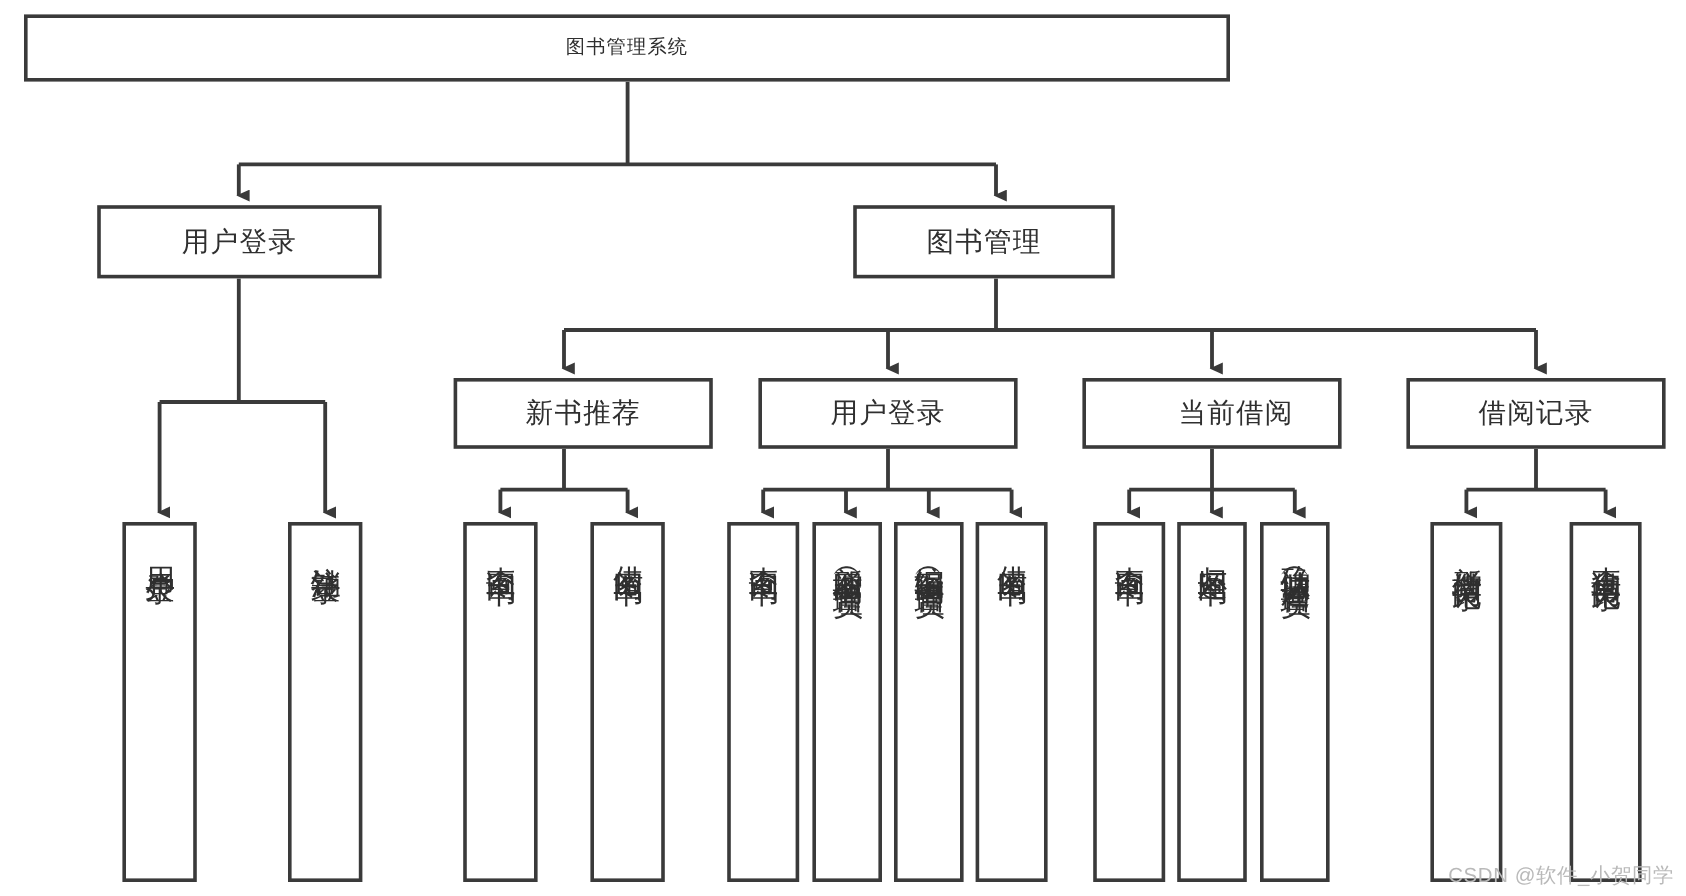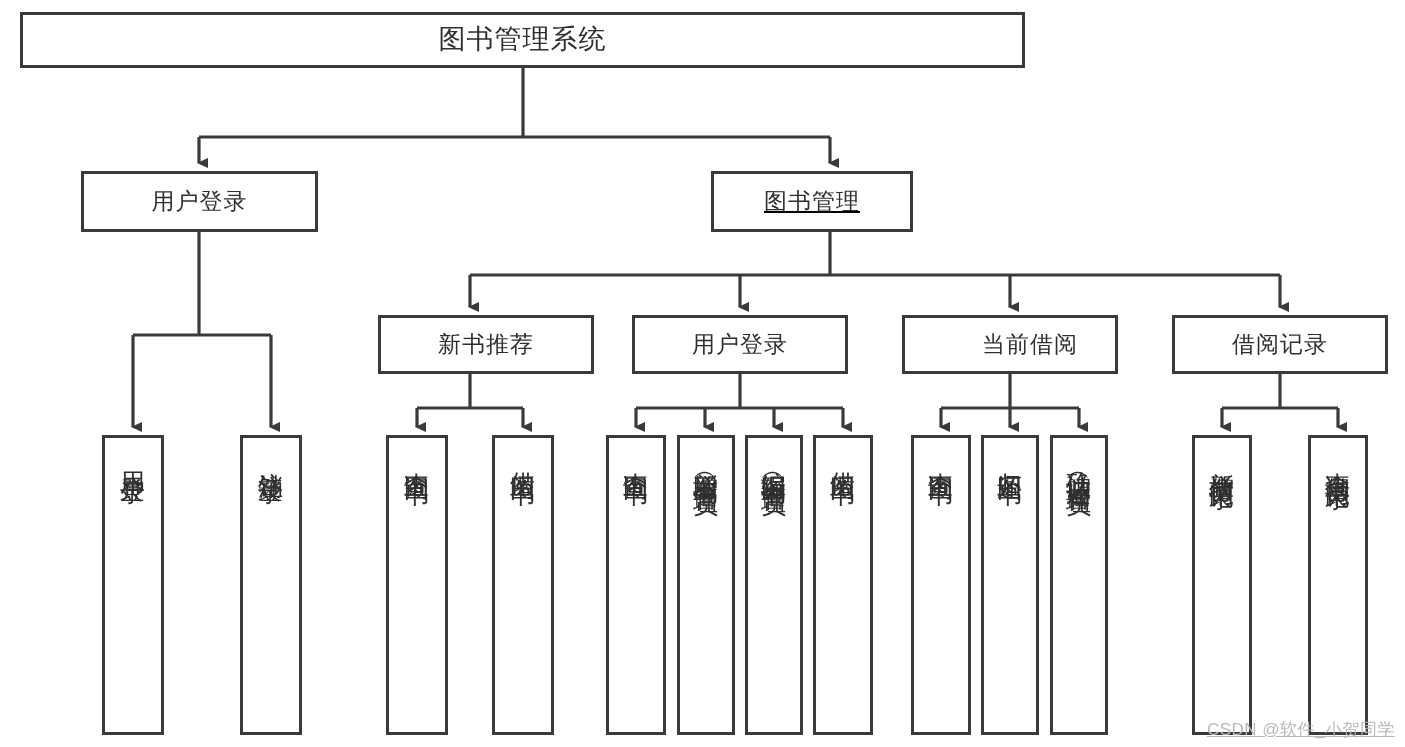--- a/index.html
+++ b/index.html
@@ -39,21 +39,21 @@
     color: #2f2f2f;
     letter-spacing: 1px;
     white-space: nowrap;
   }
   
   .node.h .label {
     font-size: 23px;
     line-height: 1.1;
   }
   .node.root .label {
-    font-size: 27px;
+    font-size: 16px;
   }
   
   .node.v {
     align-items: flex-start;
     padding-top: 14px;
   }
   .node.v .label {
     writing-mode: vertical-rl;
     text-orientation: upright;
     font-size: 25px;
@@ -63,21 +63,20 @@
   }
   .watermark {
     position: absolute;
     right: 10px;
     bottom: 6px;
     font-size: 17px;
     color: #b9b9b9;
     letter-spacing: 0.5px;
     z-index: 6;
     white-space: nowrap;
-    text-decoration: underline;
   }
 </style>
 </head>
 <body>
 
 <div id="canvas">
 
   <svg class="connectors" viewBox="0 0 1405 747">
     <defs>
       <marker id="arrow" markerWidth="12" markerHeight="12" refX="5" refY="9" orient="auto" markerUnits="userSpaceOnUse">
@@ -130,21 +129,21 @@
     </g>
   </svg>
 
   <div class="node h root" style="left:20px; top:12px; width:1005px; height:56px;">
     <span class="label">图书管理系统</span>
   </div>
 
   <div class="node h" style="left:81px; top:171px; width:237px; height:61px;">
     <span class="label">用户登录</span>
   </div>
-  <div class="node h" style="left:711px; top:171px; width:202px; height:61px;text-decoration:underline;">
+  <div class="node h" style="left:711px; top:171px; width:218px; height:61px;">
     <span class="label">图书管理</span>
   </div>
 
   <div class="node h" style="left:378px; top:315px; width:216px; height:59px;">
     <span class="label">新书推荐</span>
   </div>
   <div class="node h" style="left:632px; top:315px; width:216px; height:59px;">
     <span class="label">用户登录</span>
   </div>
   <div class="node h" style="left:902px; top:315px; width:216px; height:59px;padding-left:40px;">

